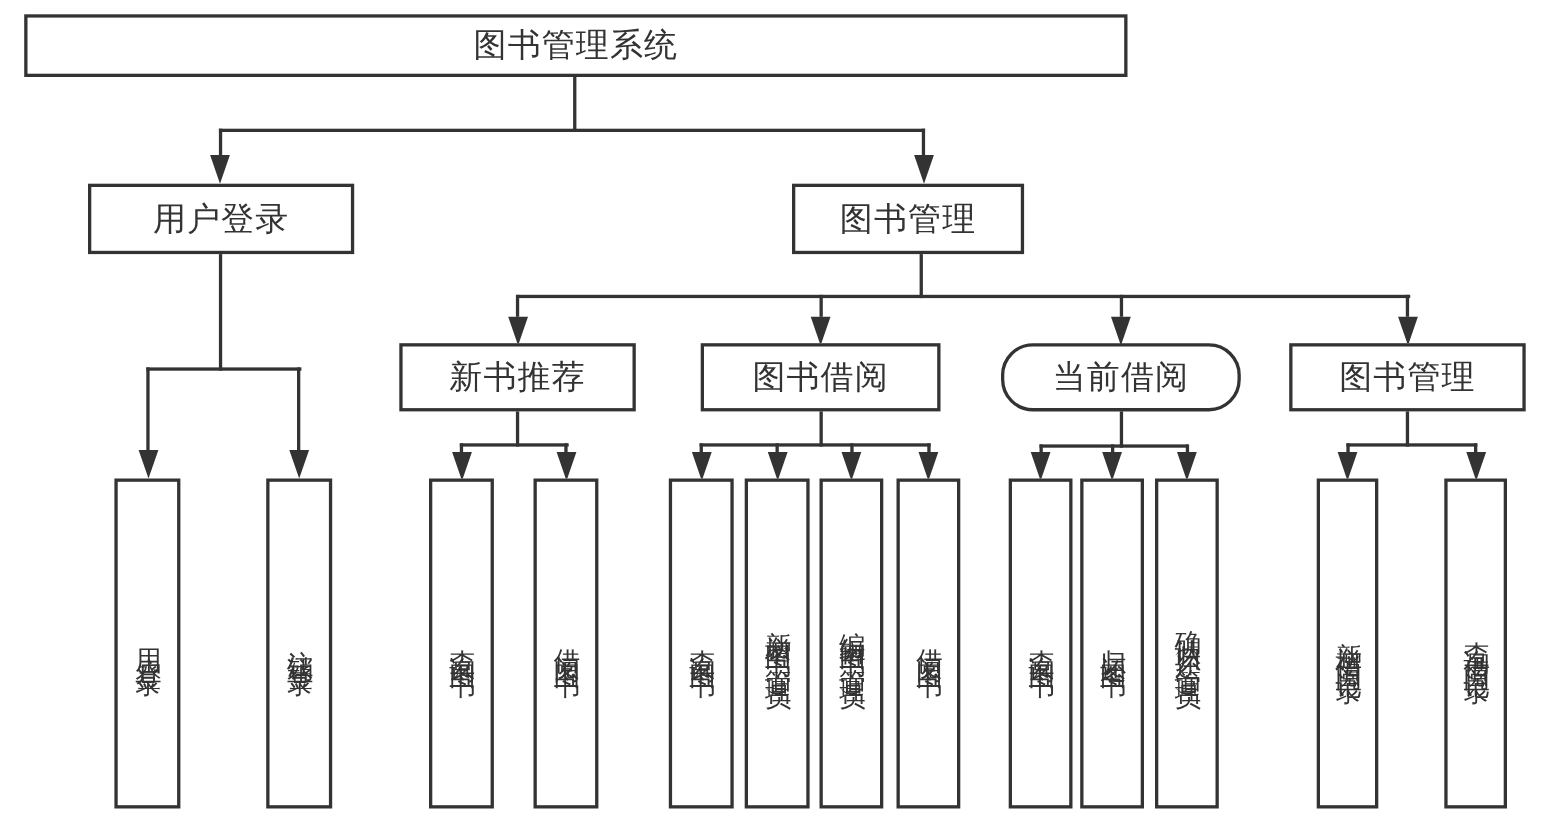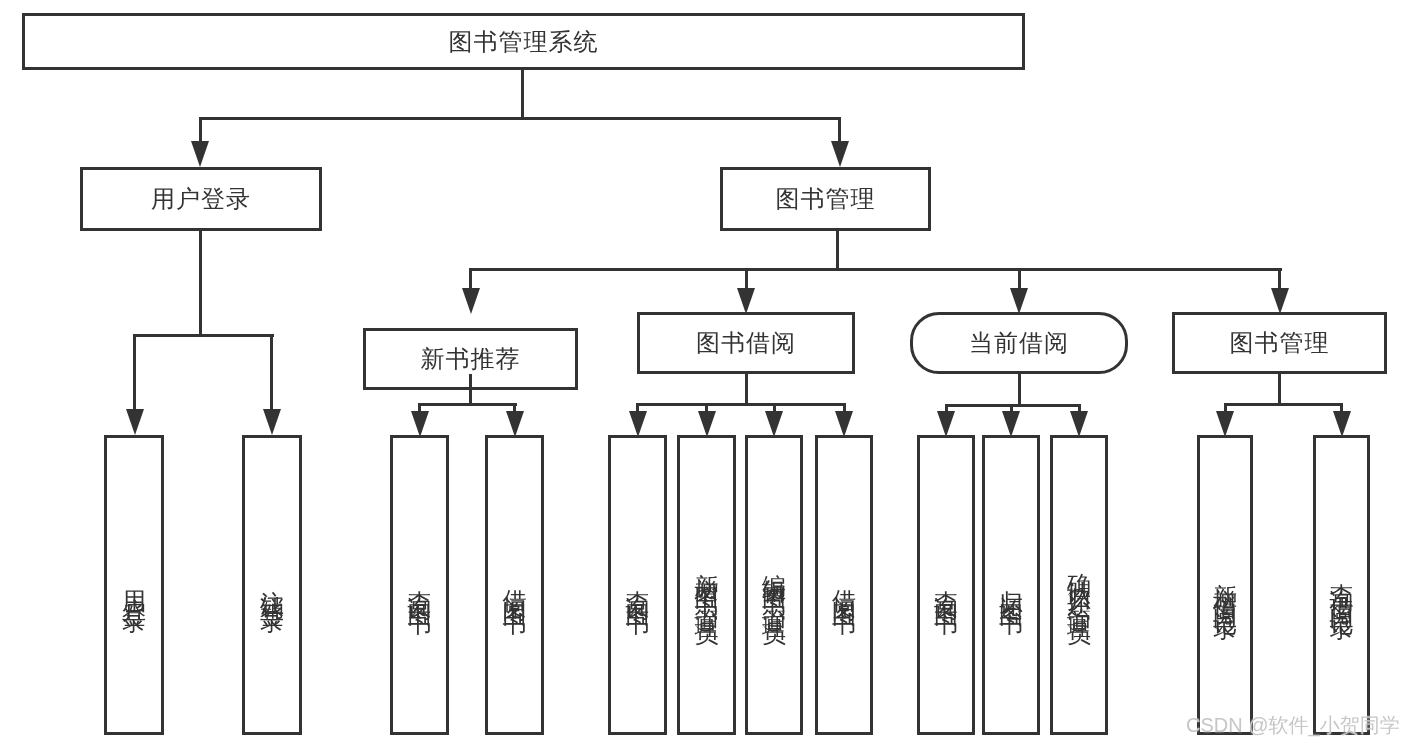--- a/index.html
+++ b/index.html
@@ -20,21 +20,21 @@
   .box{
     position:absolute;
     box-sizing:border-box;
     border:3px solid var(--line);
     background:#ffffff;
     display:flex;
     align-items:center;
     justify-content:center;
     color:var(--text);
   }
-  .hbox{font-size:24px;letter-spacing:1px;white-space:nowrap;}
+  .hbox{font-size:30px;letter-spacing:1px;white-space:nowrap;}
   .vbox{font-size:24px;}
   .vbox .vtext{
     writing-mode:vertical-rl;
     text-orientation:mixed;
     letter-spacing:7px;
     line-height:1;
   }
   .hline,.vline{position:absolute;background:var(--line);}
   .hline{height:3px;}
   .vline{width:3px;}
@@ -89,21 +89,21 @@
   <div class="hline" style="left:470px;top:268px;width:812px;"></div>
   <div class="vline" style="left:469px;top:268px;height:20px;"></div>
   <div class="arrow" style="left:462px;top:288px;"></div>
   <div class="vline" style="left:745px;top:268px;height:20px;"></div>
   <div class="arrow" style="left:737px;top:288px;"></div>
   <div class="vline" style="left:1018px;top:268px;height:20px;"></div>
   <div class="arrow" style="left:1010px;top:288px;"></div>
   <div class="vline" style="left:1278px;top:268px;height:20px;"></div>
   <div class="arrow" style="left:1271px;top:288px;"></div>
 
-  <div class="box hbox" style="left:363px;top:328px;width:215px;height:62px;">
+  <div class="box hbox" style="left:363px;top:312px;width:215px;height:62px;">
     <span>新书推荐</span>
   </div>
   <div class="box hbox" style="left:637px;top:312px;width:218px;height:62px;">
     <span>图书借阅</span>
   </div>
   <div class="box hbox" style="left:910px;top:312px;width:218px;height:62px;border-radius:29px;">
     <span>当前借阅</span>
   </div>
   <div class="box hbox" style="left:1172px;top:312px;width:215px;height:62px;">
     <span>图书管理</span>
@@ -180,15 +180,14 @@
     <span class="vtext">确认归还（管理员）</span>
   </div>
 
   <div class="box vbox" style="left:1197px;top:435px;width:56px;height:300px;">
     <span class="vtext">新增借阅记录</span>
   </div>
   <div class="box vbox" style="left:1313px;top:435px;width:57px;height:300px;">
     <span class="vtext">查询借阅记录</span>
   </div>
 
-  <div class="watermark">CSDN @软件_小贺同学</div>
 
 </div>
 
 </body></html>

